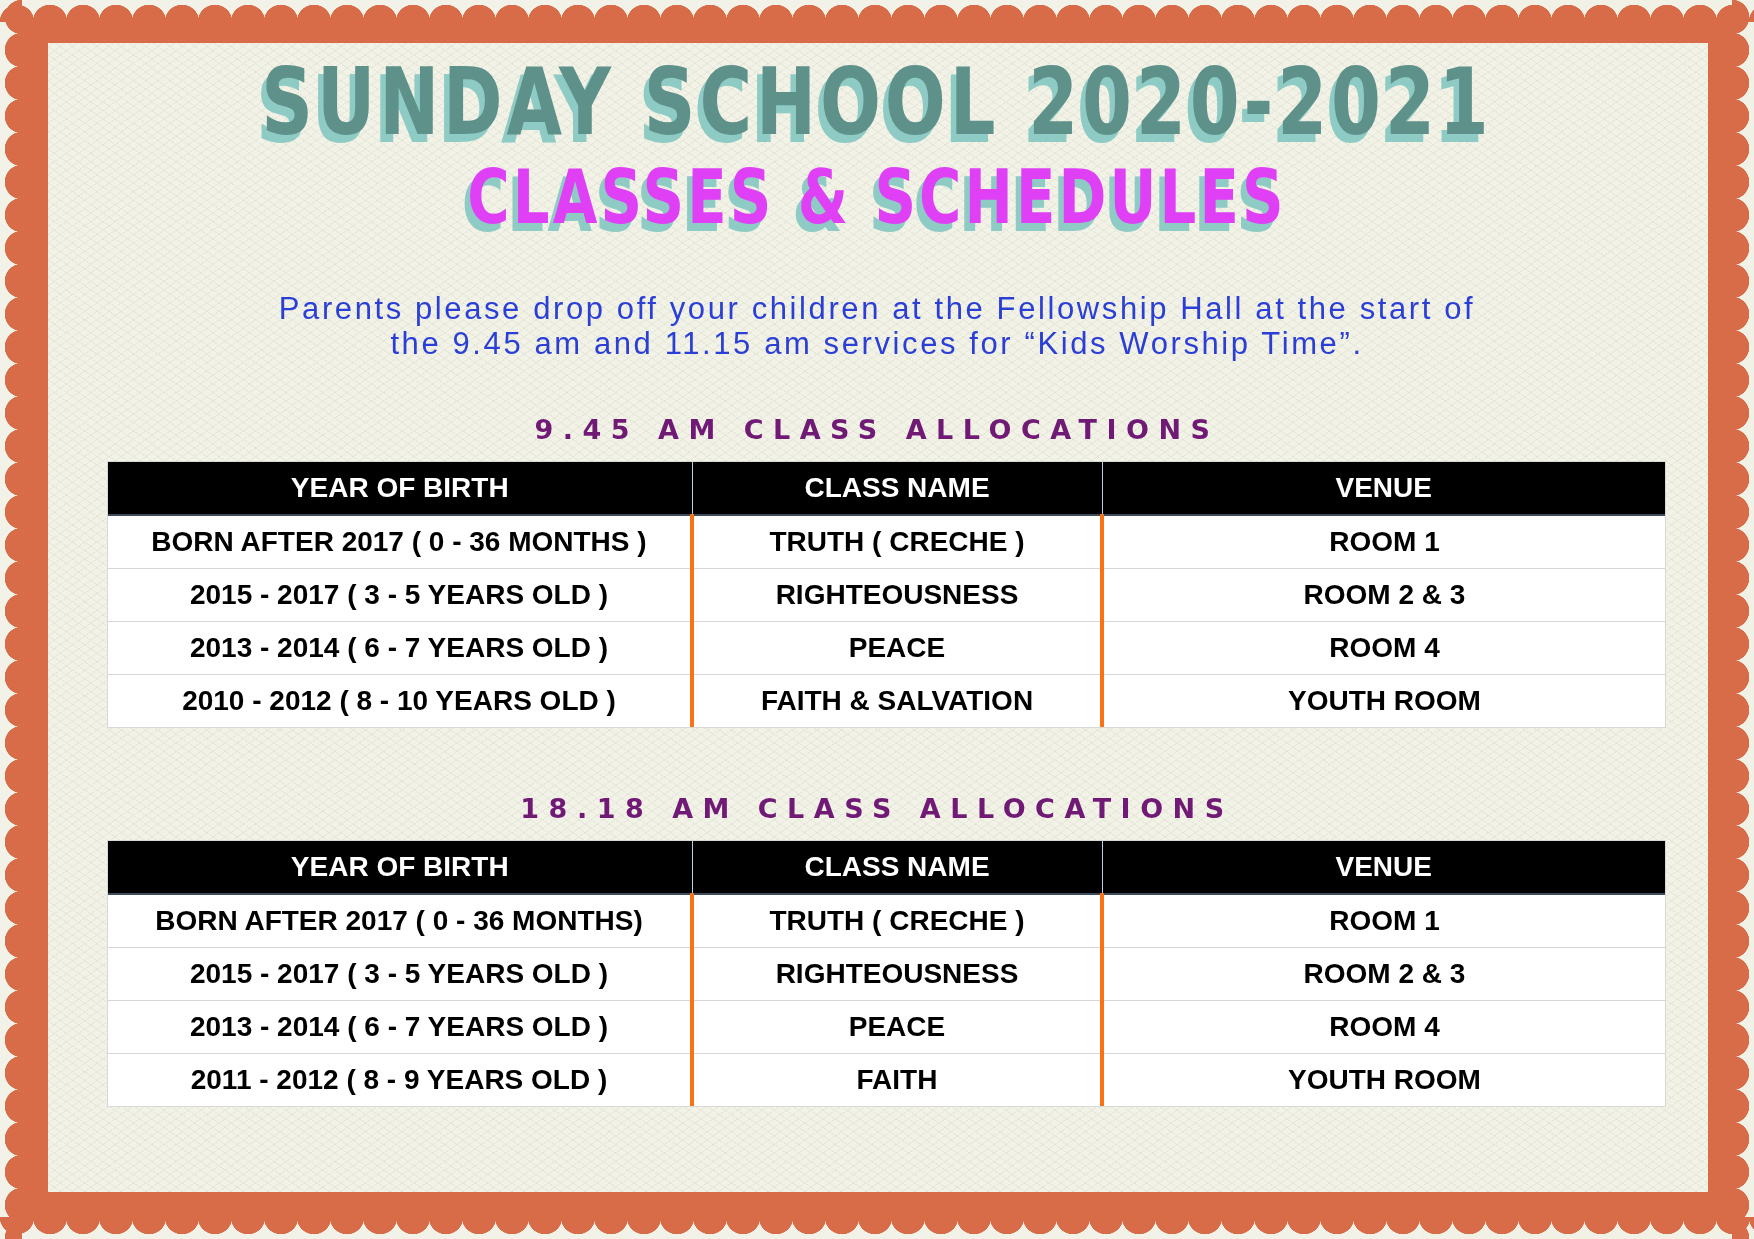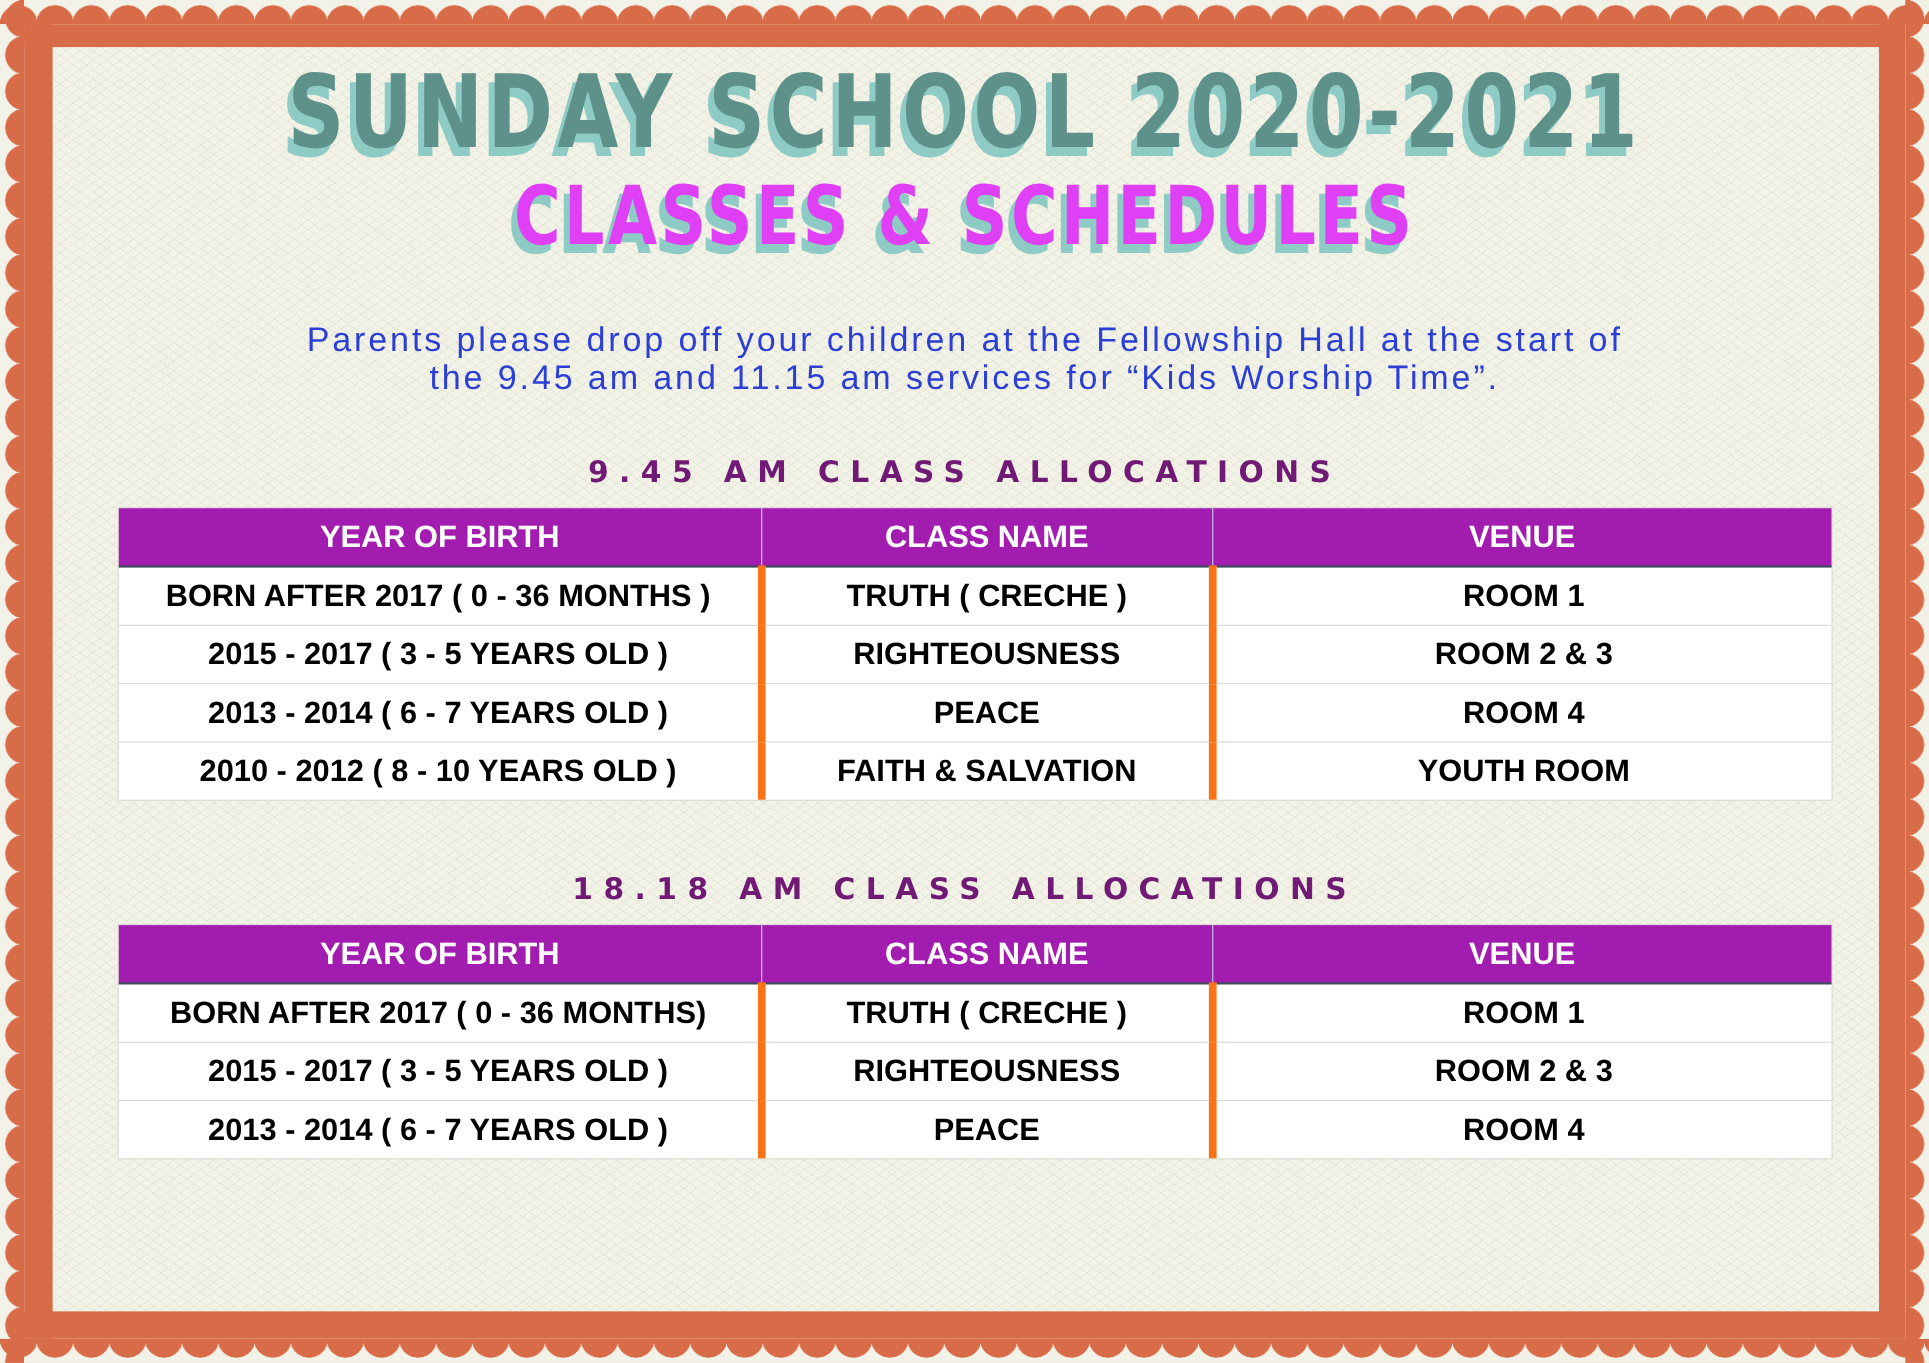--- a/index.html
+++ b/index.html
@@ -20,25 +20,25 @@
     text-shadow:-7px 8px 0 #8ecbc5; }
   .title2 { position:absolute; left:0; width:1754px; top:154px; text-align:center;
     font-family:"DejaVu Sans", sans-serif; font-weight:bold; font-size:74px; line-height:86px;
     color:#e040f5; letter-spacing:4px; transform:scaleX(0.78); transform-origin:50% 50%;
     text-shadow:-7px 8px 0 #8ecbc5; }
   .intro { position:absolute; left:0; width:1754px; top:291px; text-align:center;
     font-family:Liberation Sans, sans-serif; font-size:31px; line-height:35px; color:#2b3fd6; letter-spacing:2.6px; }
   .section-heading { position:absolute; left:0; width:1754px; text-align:center;
     font-family:"DejaVu Sans", sans-serif; font-weight:bold; font-size:27px; letter-spacing:9.5px; color:#701a75; }
   table.alloc { position:absolute; left:108px; width:1557px; border-collapse:collapse; table-layout:fixed; background:#fff; }
-  table.alloc th { background:#a21caf; color:#fff; font-weight:bold; font-size:28px; height:52px; padding:0;
+  table.alloc th { background:#000000; color:#fff; font-weight:bold; font-size:28px; height:52px; padding:0;
     border-bottom:2px solid #3c4a5c; border-left:1px solid #b9cfe6; text-align:center; }
   table.alloc th:first-child { border-left:none; }
   table.alloc td { height:52px; padding:0; font-weight:bold; font-size:28px; color:#000; text-align:center;
-    border-top:1px solid #d6d6d6; border-left:7px solid #f97316; }
+    border-top:1px solid #d6d6d6; border-left:4px solid #f97316; }
   table.alloc td:first-child { border-left:none; }
   table.alloc tr:first-child td { border-top:none; }
   table.alloc { box-shadow:0 0 0 1px #d9d9d4; }
 </style>
 </head>
 <body>
 
 <div class="frame">
 
   <div class="orange" style="left:22px; top:22px; width:1710px; height:21px;"></div>
@@ -121,15 +121,20 @@
       <tr>
         <td>2015 - 2017 ( 3 - 5 YEARS OLD )</td>
         <td>RIGHTEOUSNESS</td>
         <td>ROOM 2 &amp; 3</td>
       </tr>
       <tr>
         <td>2013 - 2014 ( 6 - 7 YEARS OLD )</td>
         <td>PEACE</td>
         <td>ROOM 4</td>
       </tr>
+      <tr>
+        <td>2011 - 2012 ( 8 - 9 YEARS OLD )</td>
+        <td>FAITH</td>
+        <td>YOUTH ROOM</td>
+      </tr>
     </tbody>
   </table>
 </div>
 
 </body></html>

